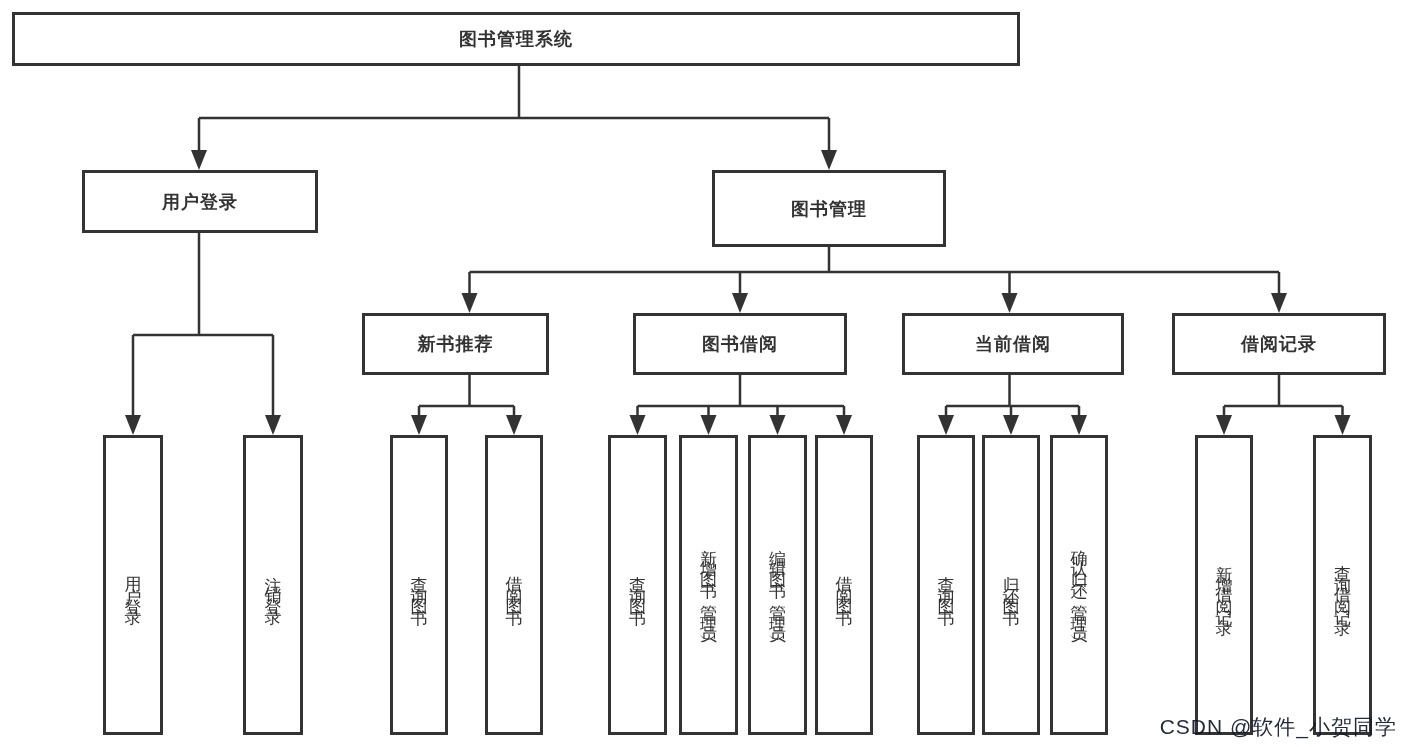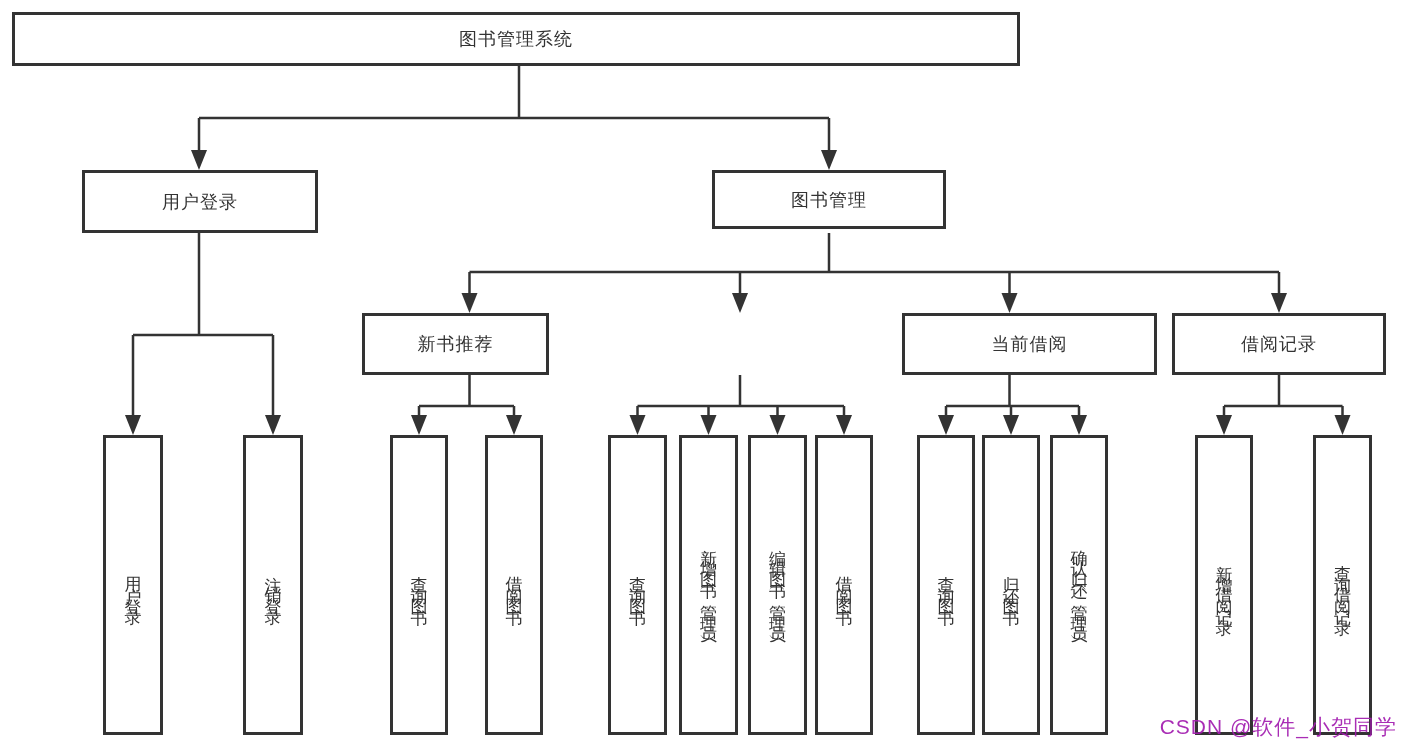--- a/index.html
+++ b/index.html
@@ -12,58 +12,58 @@
   }
   .connectors{position:absolute;left:0;top:0;width:1405px;height:747px;}
   .node{
     position:absolute;
     background:#ffffff;
     border:3px solid #333333;
     box-sizing:border-box;
     display:flex;align-items:center;justify-content:center;
     color:#333333;
   }
-  .hbox{font-size:18px;letter-spacing:1px;}
+  .hbox{font-size:18px;letter-spacing:1px;font-weight:bold;}
   .vbox span{
     writing-mode:vertical-rl;
     text-orientation:mixed;
     font-size:17px;
     line-height:1;
     letter-spacing:11px;
     color:#333333;
     white-space:nowrap;
   }
   
   .b-root{left:12px;top:12px;width:1008px;height:54px;}
   .b-user{left:82px;top:170px;width:236px;height:63px;}
-  .b-mgmt{left:712px;top:170px;width:234px;height:59px;}
+  .b-mgmt{left:712px;top:170px;width:234px;height:77px;}
   .b-l31{left:362px;top:313px;width:187px;height:62px;}
   .b-l32{left:633px;top:313px;width:214px;height:62px;}
-  .b-l33{left:902px;top:313px;width:255px;height:62px;}
+  .b-l33{left:902px;top:313px;width:222px;height:62px;}
   .b-l34{left:1172px;top:313px;width:214px;height:62px;text-align:center;}
   
   .vbox{top:435px;height:300px;}
   .b-a1{left:103px;width:60px;}
   .b-a2{left:243px;width:60px;}
   .b-b1{left:390px;width:58px;}
   .b-b2{left:485px;width:58px;}
   .b-c1{left:608px;width:59px;}
   .b-c2{left:679px;width:59px;}
   .b-c3{left:748px;width:59px;}
   .b-c4{left:815px;width:58px;}
   .b-d1{left:917px;width:58px;}
   .b-d2{left:982px;width:58px;}
   .b-d3{left:1050px;width:58px;}
   .b-e1{left:1195px;width:58px;}
   .b-e2{left:1313px;width:59px;}
   .watermark{
     position:absolute;
     right:8px;bottom:6px;
     font-size:21px;
-    color:#a21caf;
+    color:#0f172a;
     opacity:0.92;
     z-index:10;
     letter-spacing:1px;
   }
 </style>
 </head>
 <body>
 
 <div class="stage">
 
@@ -105,20 +105,23 @@
 
   <div class="node hbox b-user">
     <span>用户登录</span>
   </div>
   <div class="node hbox b-mgmt">
     <span>图书管理</span>
   </div>
 
   <div class="node hbox b-l31">
     <span>新书推荐</span>
+  </div>
+  <div class="node hbox b-l32">
+    <span>图书借阅</span>
   </div>
   <div class="node hbox b-l33">
     <span>当前借阅</span>
   </div>
   <div class="node hbox b-l34">
     <span>借阅记录</span>
   </div>
 
   <div class="node vbox b-a1">
     <span>用户登录</span>

